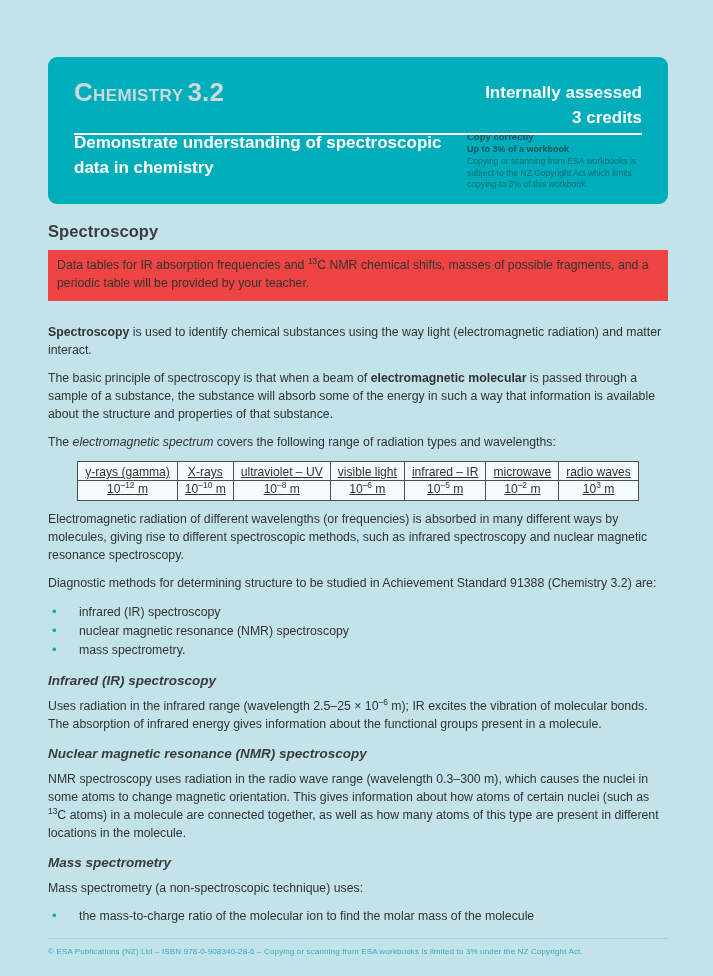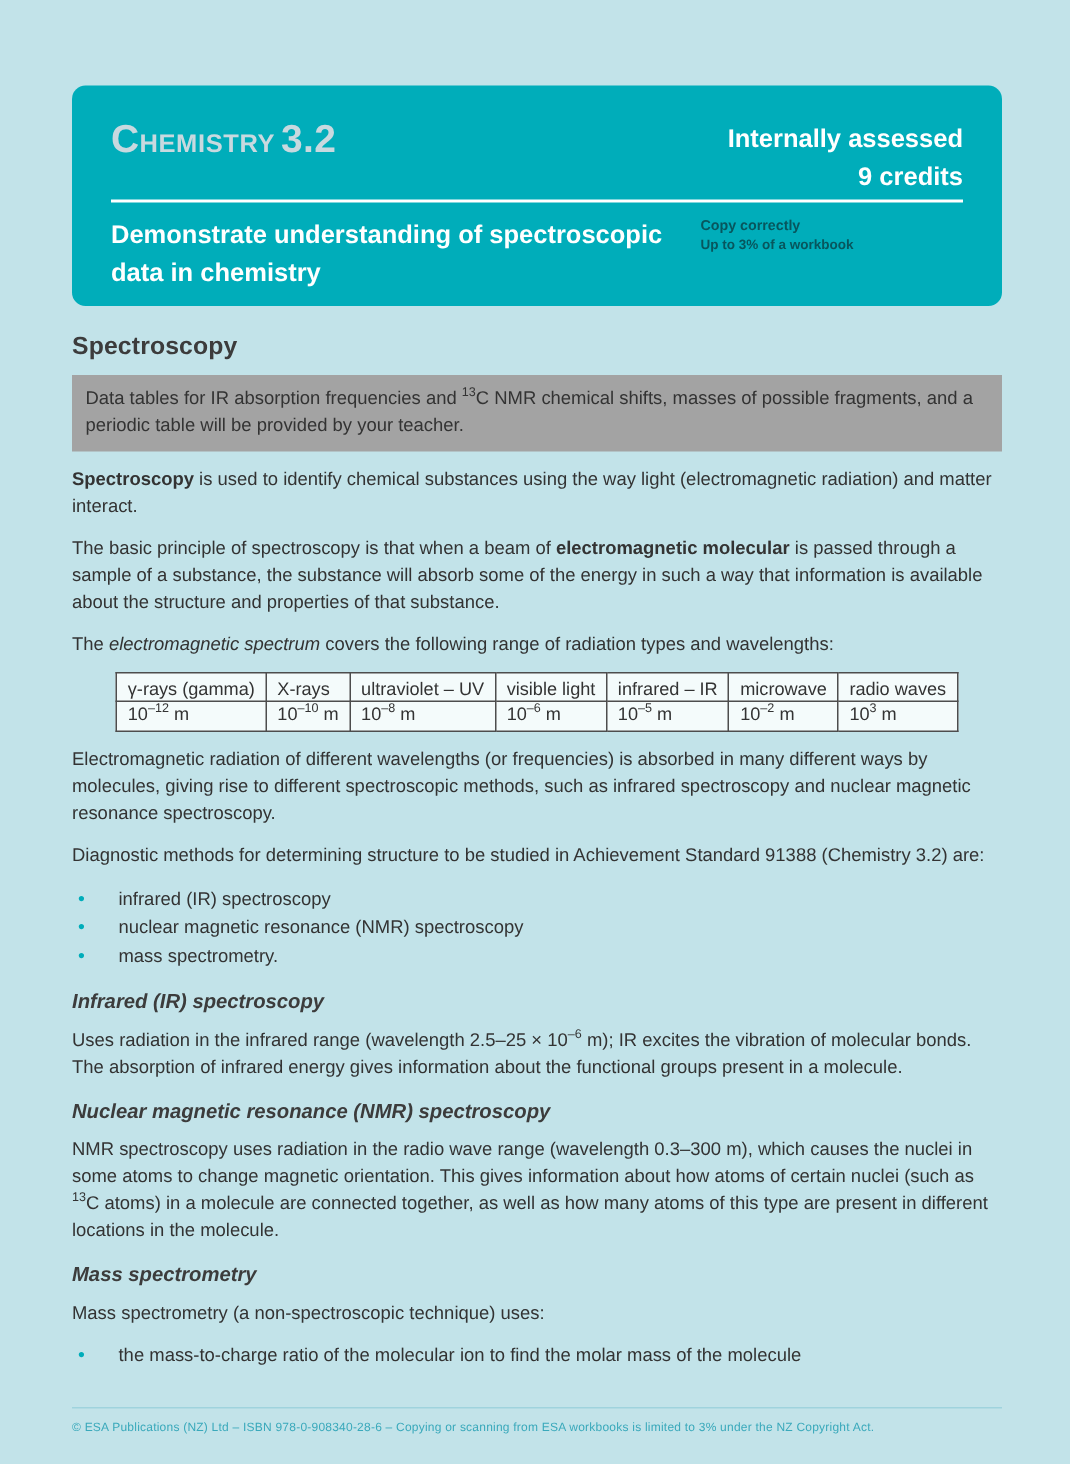--- a/index.html
+++ b/index.html
@@ -73,21 +73,20 @@
     left: 26px;
     top: 76px;
     width: 568px;
     height: 2px;
     background: #ffffff;
   }
   .banner-bottom {
     display: flex;
     justify-content: space-between;
     align-items: flex-start;
-    margin-top: 14px;
   }
   .demo-title {
     color: #ffffff;
     font-size: 17px;
     font-weight: bold;
     line-height: 1.45;
     width: 390px;
   }
   .copy-block {
     width: 175px;
@@ -118,26 +117,26 @@
     width: 620px;
   }
   h2.section-title {
     font-size: 16.5px;
     font-weight: bold;
     color: #3c3c3c;
     margin: 0 0 9px 0;
     letter-spacing: 0.1px;
   }
   .note-box {
-    background: #a3a3a3;
+    background: #ef4444;
     padding: 7px 9px 8px 9px;
     font-size: 12.3px;
     line-height: 1.46;
     color: #333333;
-    margin-bottom: 9px;
+    margin-bottom: 22px;
   }
   p.body {
     font-size: 12.3px;
     line-height: 1.47;
     color: #333333;
     margin: 0 0 10px 0;
   }
   p.body b { font-weight: bold; }
   p.body i { font-style: italic; }
   sup { font-size: 8.4px; vertical-align: super; line-height: 0; }
@@ -179,23 +178,24 @@
     margin: 3px 0 9px 0;
   }
   table.spec {
     border-collapse: collapse;
     background: #f4fbfb;
     font-size: 12.1px;
     color: #333333;
   }
   table.spec td {
     border: 1px solid #4d4d4d;
-    text-align: left;
+    text-align: center;
     padding: 3px 7px 4px 7px;
     white-space: nowrap;
+    text-decoration: underline;
   }
   table.spec tr.row-name td { padding-bottom: 1px; }
   table.spec tr.row-val td { padding-top: 1px; }
 
   
   .footer {
     position: absolute;
     left: 48px;
     top: 947px;
     width: 620px;
@@ -217,31 +217,32 @@
 
 <div class="page">
 
   <div class="banner">
     <div class="banner-top">
       <div class="std-title">
         <span class="smallcaps">C</span><span class="sc-rest">HEMISTRY</span><span class="num">3.2</span>
       </div>
       <div class="assess">
         <div>Internally assessed</div>
-        <div>9 credits</div>
+        <div>3 credits</div>
       </div>
     </div>
 
     <div class="banner-rule"></div>
 
     <div class="banner-bottom">
       <div class="demo-title">Demonstrate understanding of spectroscopic data in chemistry</div>
       <div class="copy-block">
         <div class="copy-heading">Copy correctly</div>
         <div class="copy-sub">Up to 3% of a workbook</div>
+        <div class="copy-body">Copying or scanning from ESA workbooks is subject to the NZ Copyright Act which limits copying to 3% of this workbook.</div>
       </div>
     </div>
   </div>
 
   <div class="content">
 
     <h2 class="section-title">Spectroscopy</h2>
 
     <div class="note-box">
       <span>Data tables for IR absorption frequencies and </span><sup>13</sup><span>C NMR chemical shifts, masses of possible fragments, and a periodic table will be provided by your teacher.</span>

